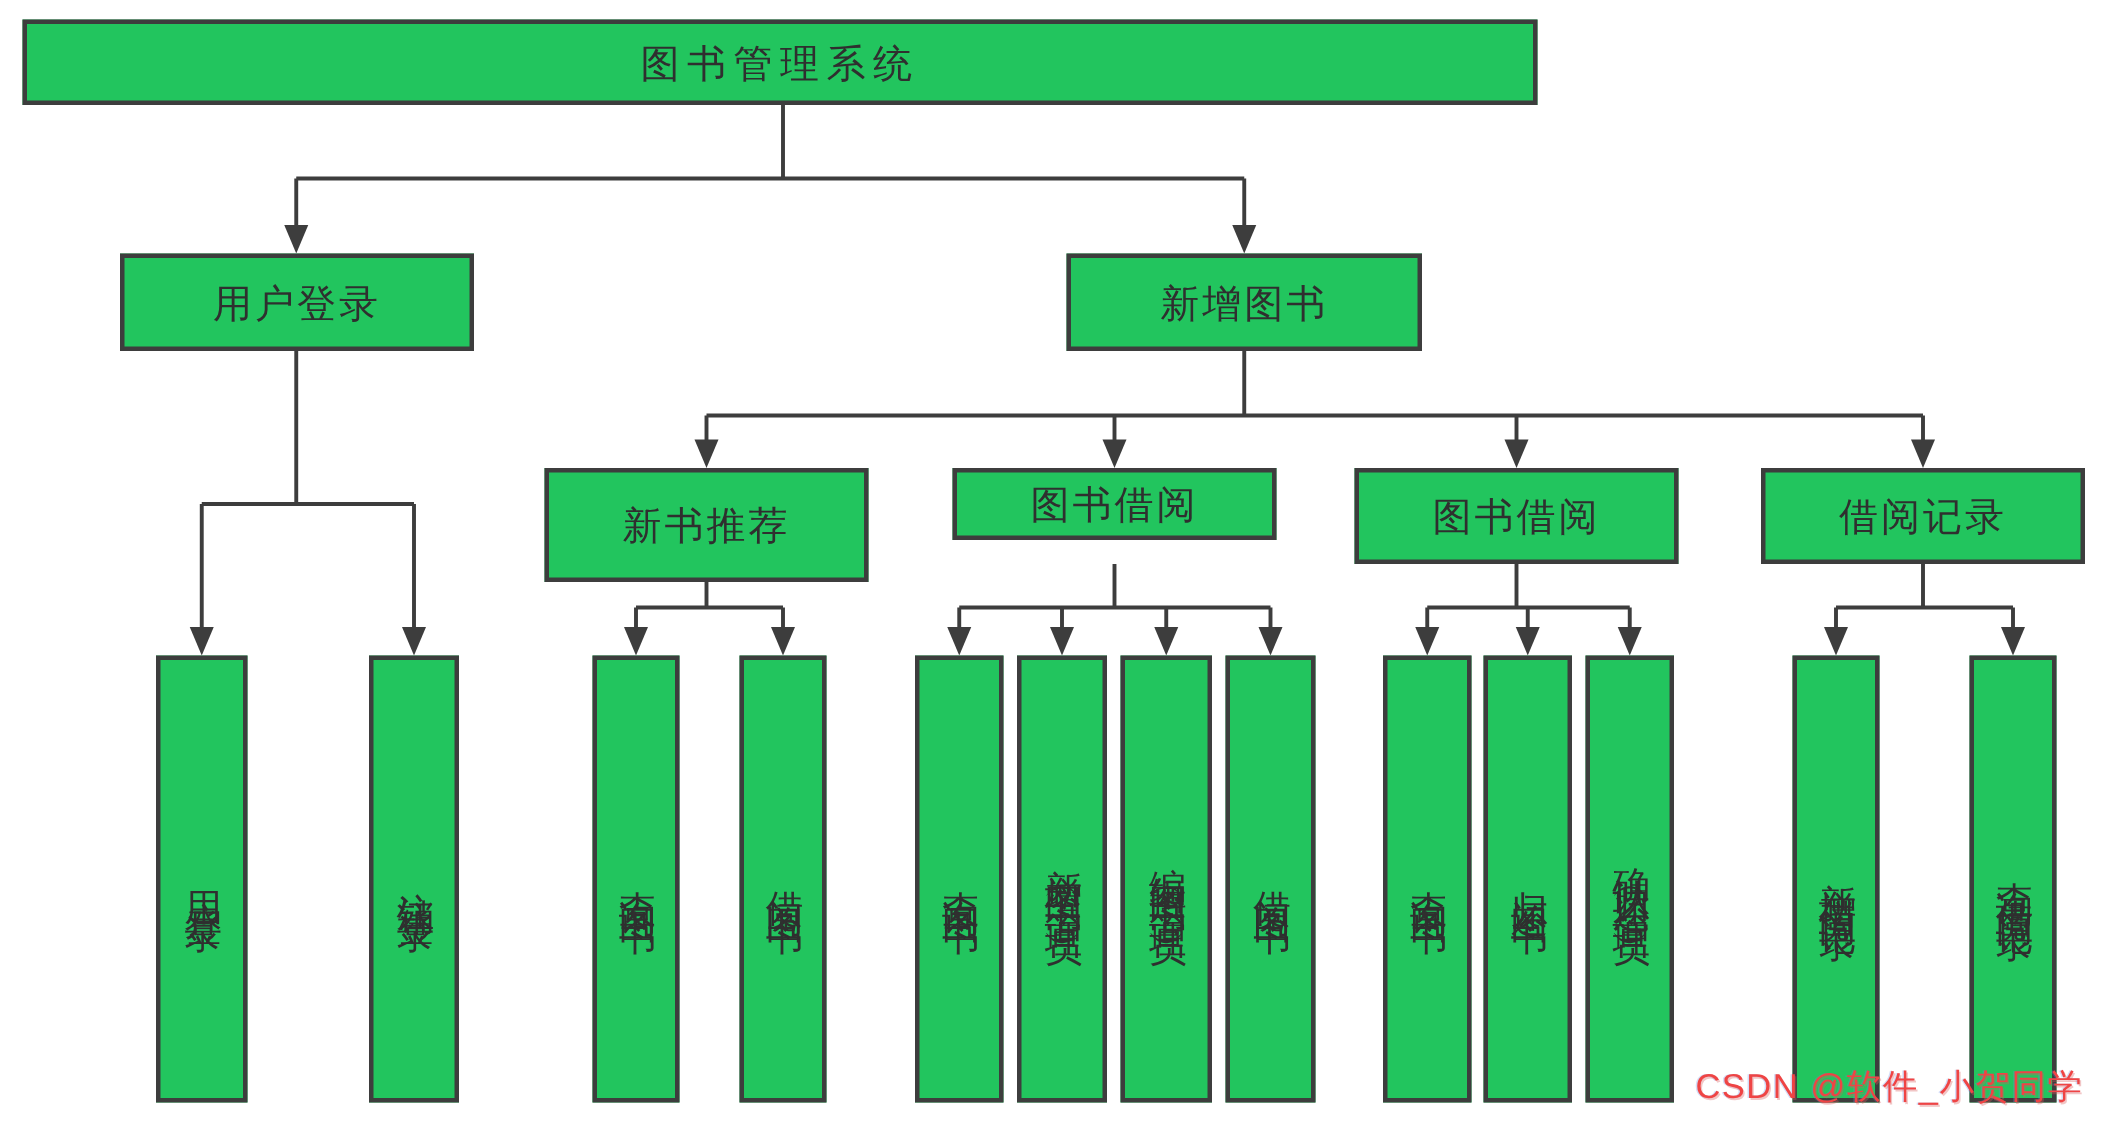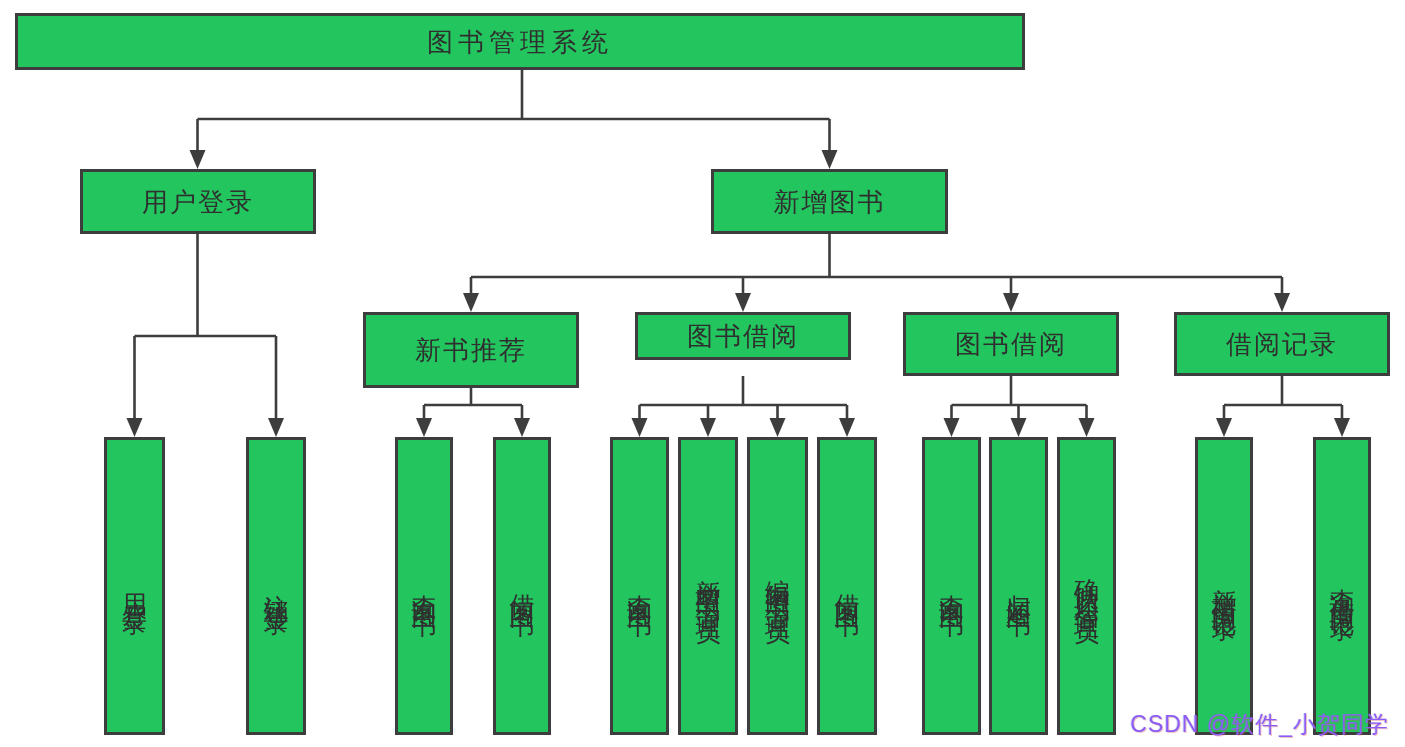--- a/index.html
+++ b/index.html
@@ -57,21 +57,21 @@
     letter-spacing: 6px;
     line-height: 1;
     white-space: nowrap;
   }
   .watermark {
     position: absolute;
     right: 16px;
     bottom: 7px;
     font-size: 23px;
     letter-spacing: 1px;
-    color: #8b5cf6;
+    color: #ef4444;
     text-shadow: 1px 1px 0 rgba(214, 92, 92, 0.35), -1px 0 0 rgba(110, 140, 230, 0.3);
     z-index: 5;
     white-space: nowrap;
   }
 </style>
 </head>
 <body>
 
 <div class="canvas">
 

